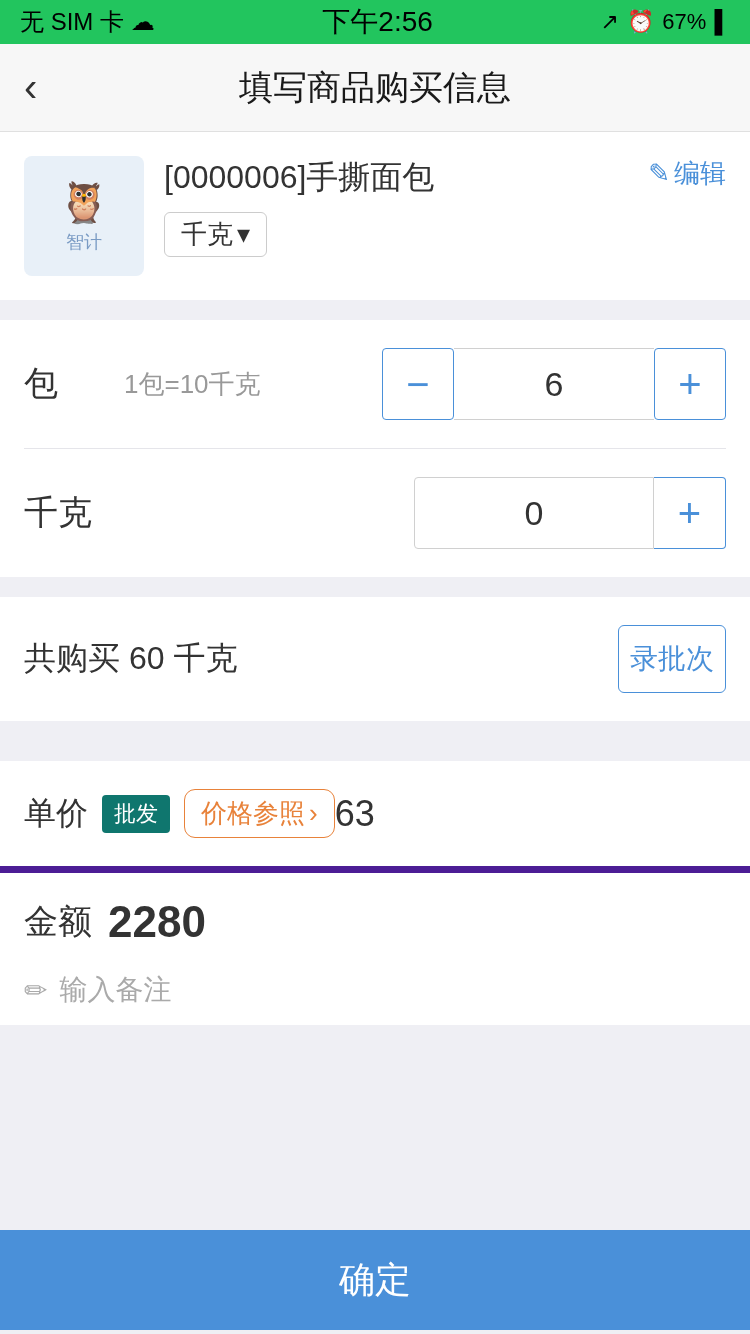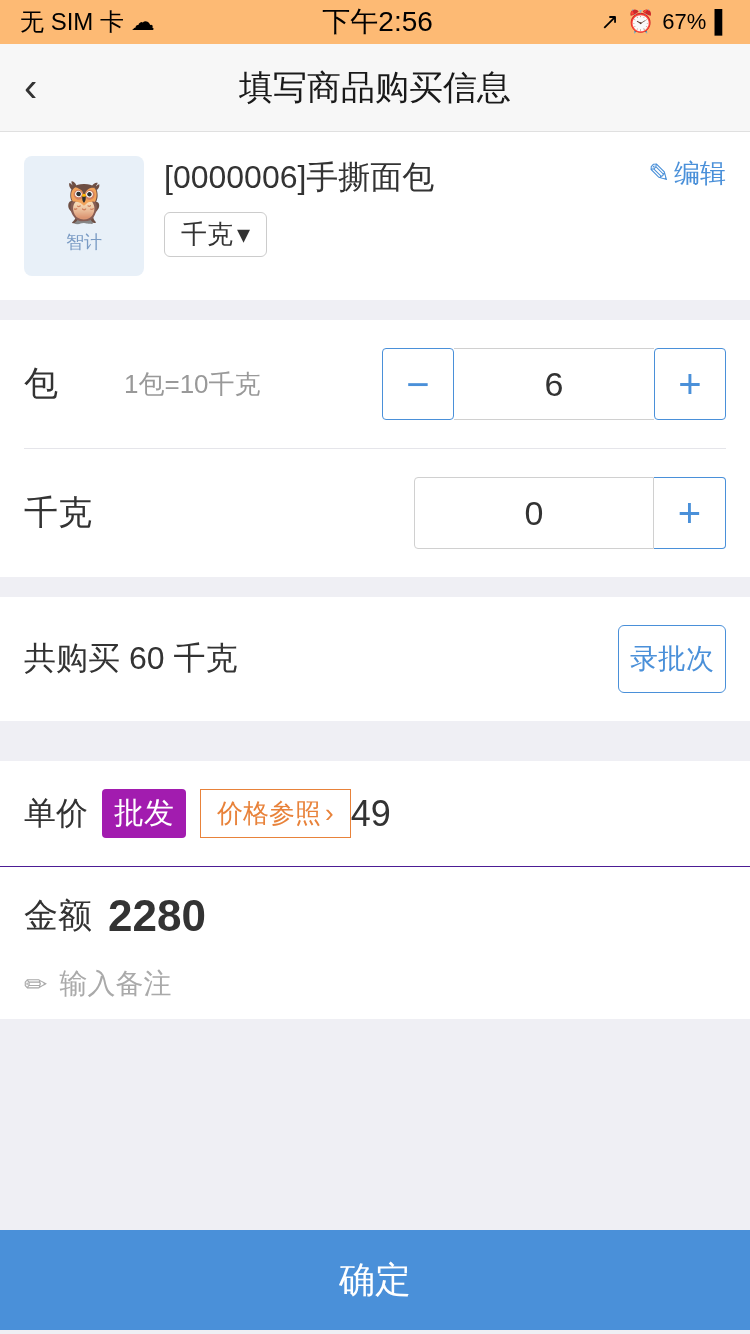--- a/index.html
+++ b/index.html
@@ -10,21 +10,21 @@
       font-family: -apple-system, "PingFang SC", "Helvetica Neue", sans-serif;
       background: #efeff4;
       font-size: 28px;
       color: #333;
     }
 
     
     .status-bar {
       width: 750px;
       height: 44px;
-      background: #fdba74;
+      background: #22c55e;
       display: flex;
       align-items: center;
       justify-content: space-between;
       padding: 0 20px;
       font-size: 24px;
       color: #000;
     }
     .status-left { display: flex; align-items: center; gap: 8px; }
     .status-center { font-size: 28px; font-weight: 500; }
     .status-right { display: flex; align-items: center; gap: 8px; font-size: 22px; }
@@ -230,47 +230,47 @@
     .price-left {
       display: flex;
       align-items: center;
       gap: 14px;
     }
     .price-label {
       font-size: 32px;
       color: #333;
     }
     .batch-badge {
-      background: #a21caf;
+      background: #0f766e;
       color: #fff;
-      font-size: 30px;
+      font-size: 22px;
       padding: 4px 12px;
       border-radius: 4px;
     }
     .price-ref-btn {
       border: 1px solid #e8823a;
-      border-radius: 0;
+      border-radius: 11px;
       padding: 6px 16px;
       color: #e8823a;
       font-size: 26px;
       background: #fff;
       display: flex;
       align-items: center;
       gap: 4px;
     }
     .price-value {
       font-size: 36px;
       color: #333;
     }
 
     
     .amount-section {
       background: #fff;
       padding: 24px 24px 8px 24px;
-      border-top: 1px solid #4c1d95;
+      border-top: 7px solid #4c1d95;
     }
     .amount-row {
       display: flex;
       align-items: center;
       gap: 16px;
       margin-bottom: 16px;
     }
     .amount-label {
       font-size: 34px;
       color: #333;
@@ -406,21 +406,21 @@
 
 <div class="price-section">
   <div class="price-left">
     <span class="price-label">单价</span>
     <span class="batch-badge">批发</span>
     <button class="price-ref-btn">
       <span>价格参照</span>
       <span>›</span>
     </button>
   </div>
-  <span class="price-value">49</span>
+  <span class="price-value">63</span>
 </div>
 
 <div class="amount-section">
   <div class="amount-row">
     <span class="amount-label">金额</span>
     <span class="amount-value">2280</span>
   </div>
   <div class="remark-row">
     <span class="remark-icon">✏</span>
     <span class="remark-text">输入备注</span>

